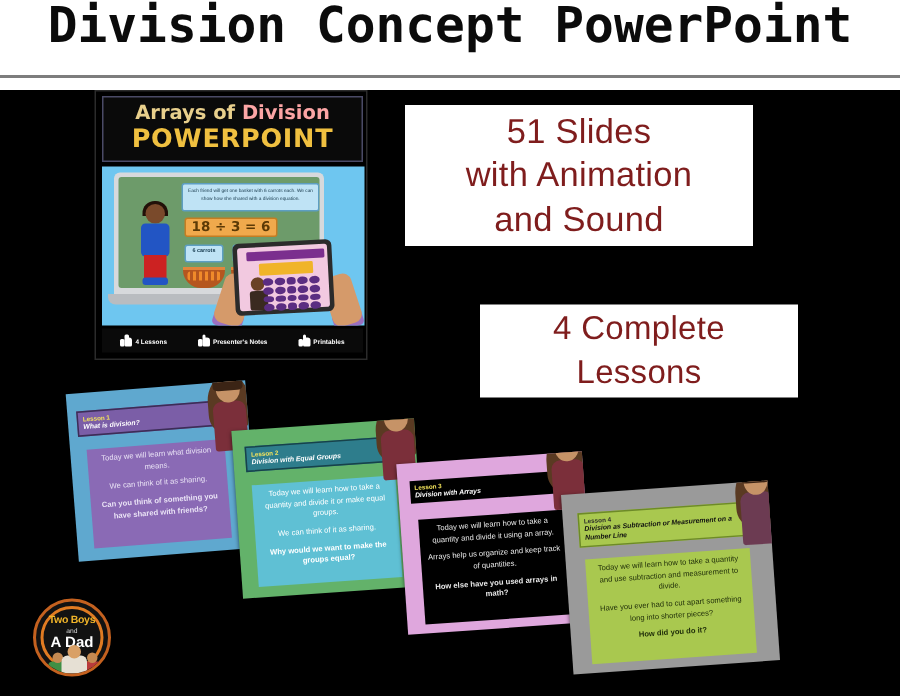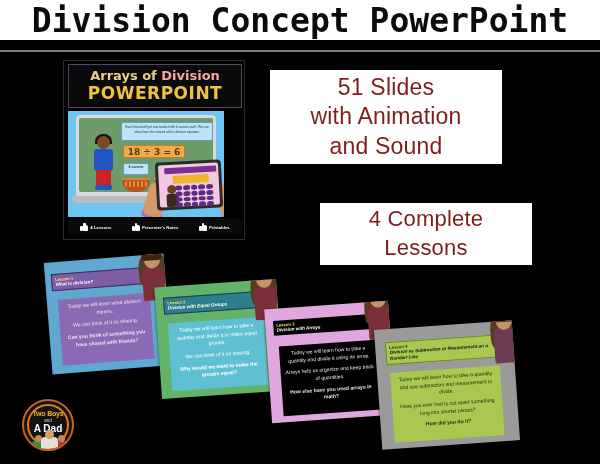--- a/index.html
+++ b/index.html
@@ -12,23 +12,23 @@
   #page {
     position: relative;
     width: 600px; height: 464px;
     background: #000000;
     overflow: hidden;
   }
 
   
   #title-bar {
     position: absolute; left: 0; top: 0;
-    width: 600px; height: 40px;
+    width: 600px; height: 60px;
     background: #ffffff;
-    display: flex; align-items: flex-end; justify-content: center;
+    display: flex; align-items: flex-start; justify-content: center;
   }
   #title-text {
     font-family: "DejaVu Sans Mono", monospace;
     font-size: 33px;
     font-weight: 700;
     color: #0b0b0b;
     letter-spacing: 0px;
     white-space: nowrap;
     line-height: 1;
     padding-bottom: 3px;
@@ -59,21 +59,21 @@
   .cover-l1a { color: #e8cf8c; }
   .cover-l1b { color: #fca5a5; }
   .cover-line2 {
     font-size: 17px; font-weight: 700; color: #f0c040;
     letter-spacing: 0.5px; line-height: 1.05; margin-top: 2px;
     font-family: "DejaVu Sans", sans-serif;
   }
   
   #cover-scene {
     position: absolute; left: 4px; top: 50px;
-    width: 156px; height: 106px;
+    width: 175px; height: 106px;
     background: #6ec6f0;
     overflow: hidden;
   }
   #laptop {
     position: absolute; left: 8px; top: 4px;
     width: 140px; height: 86px;
     background: #d7d9dc;
     border-radius: 4px;
     padding: 3px;
   }

